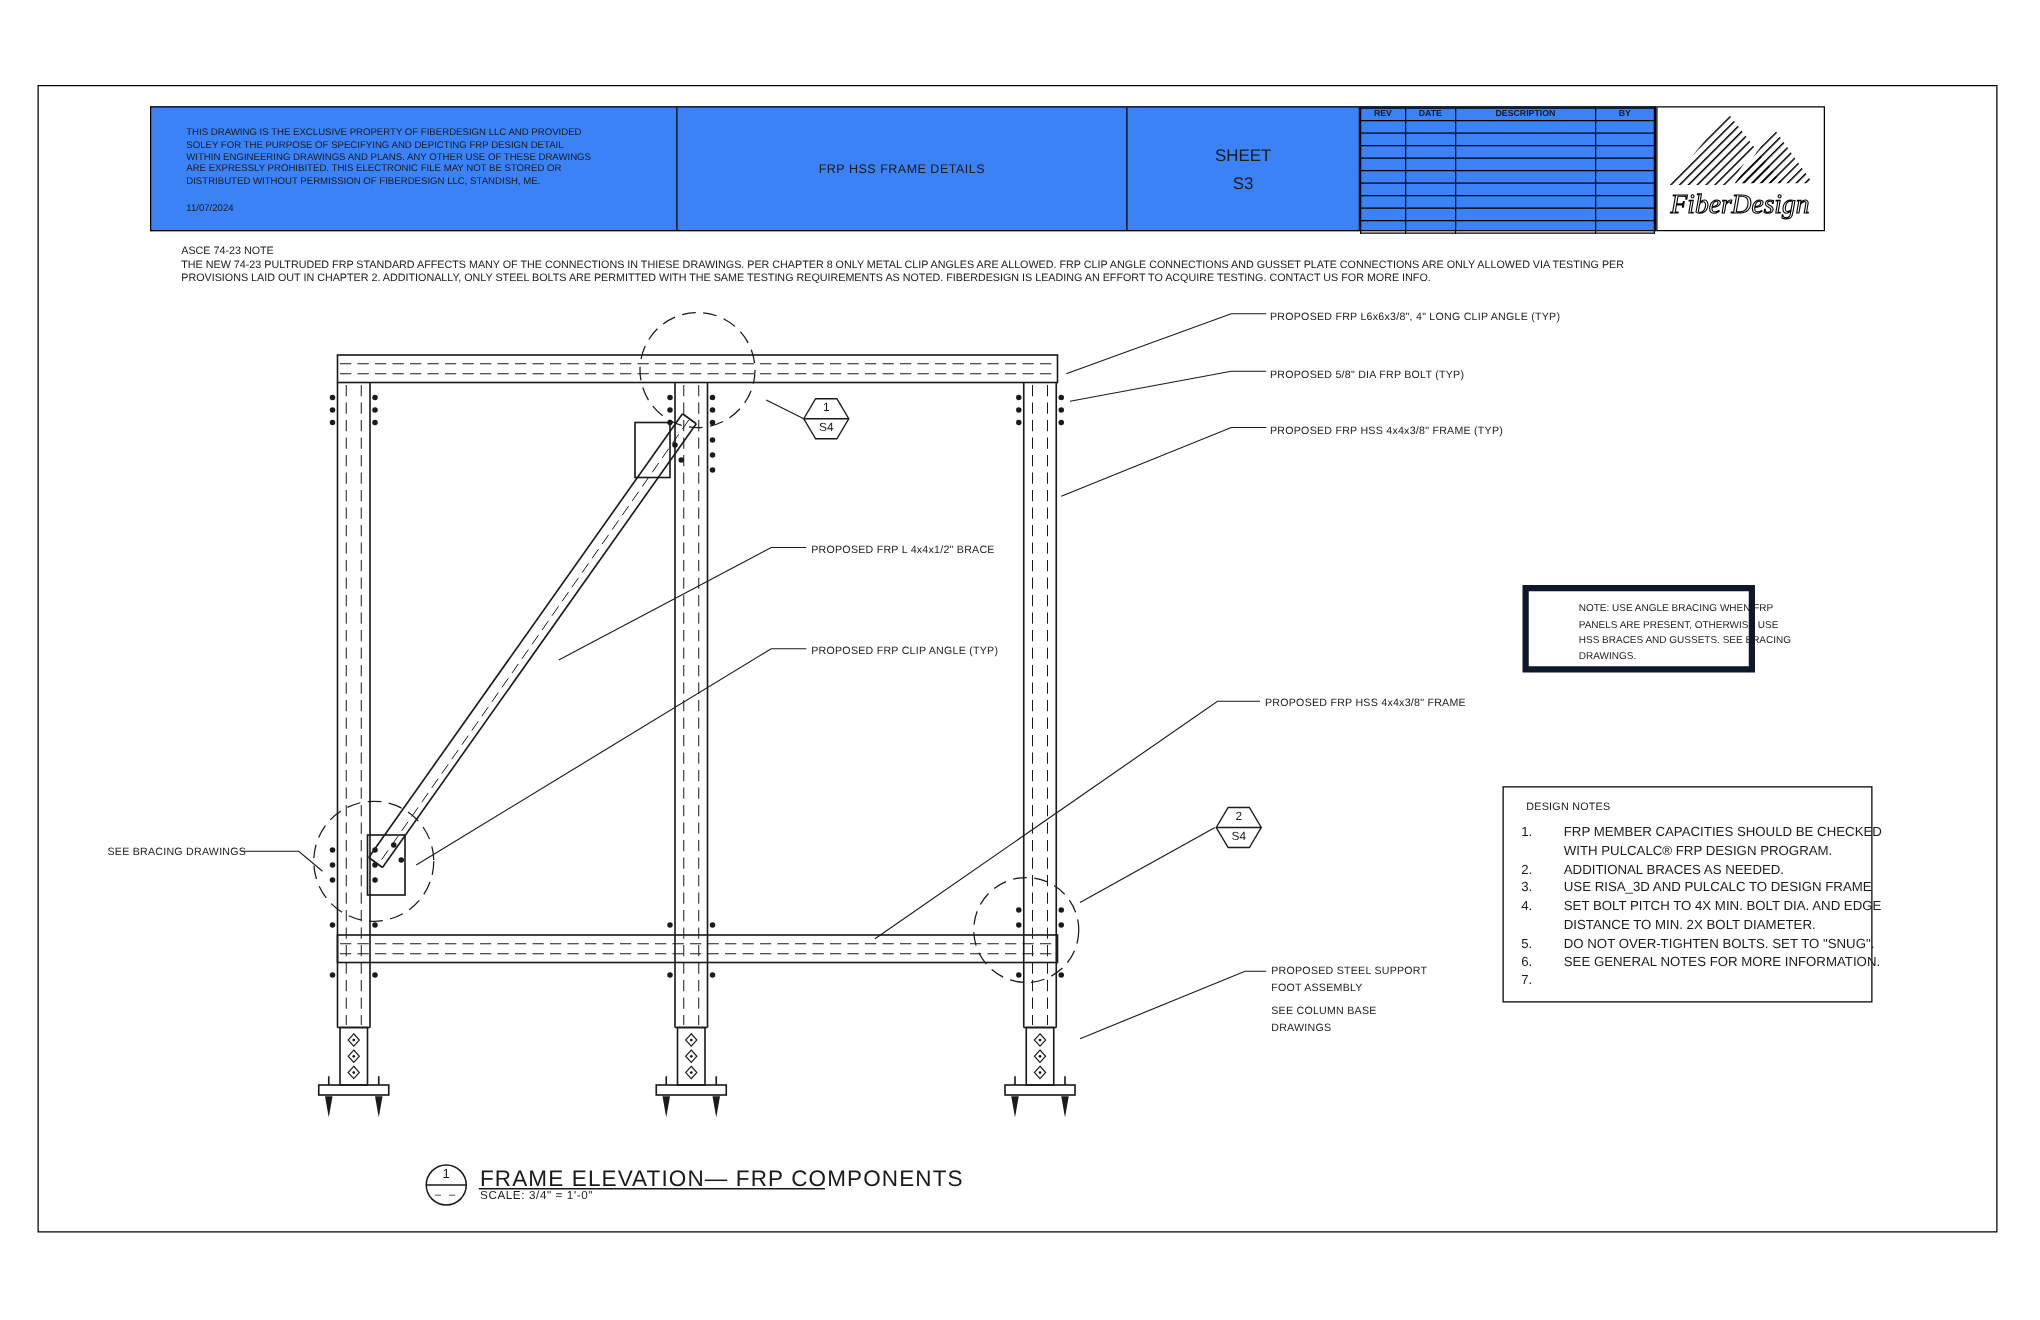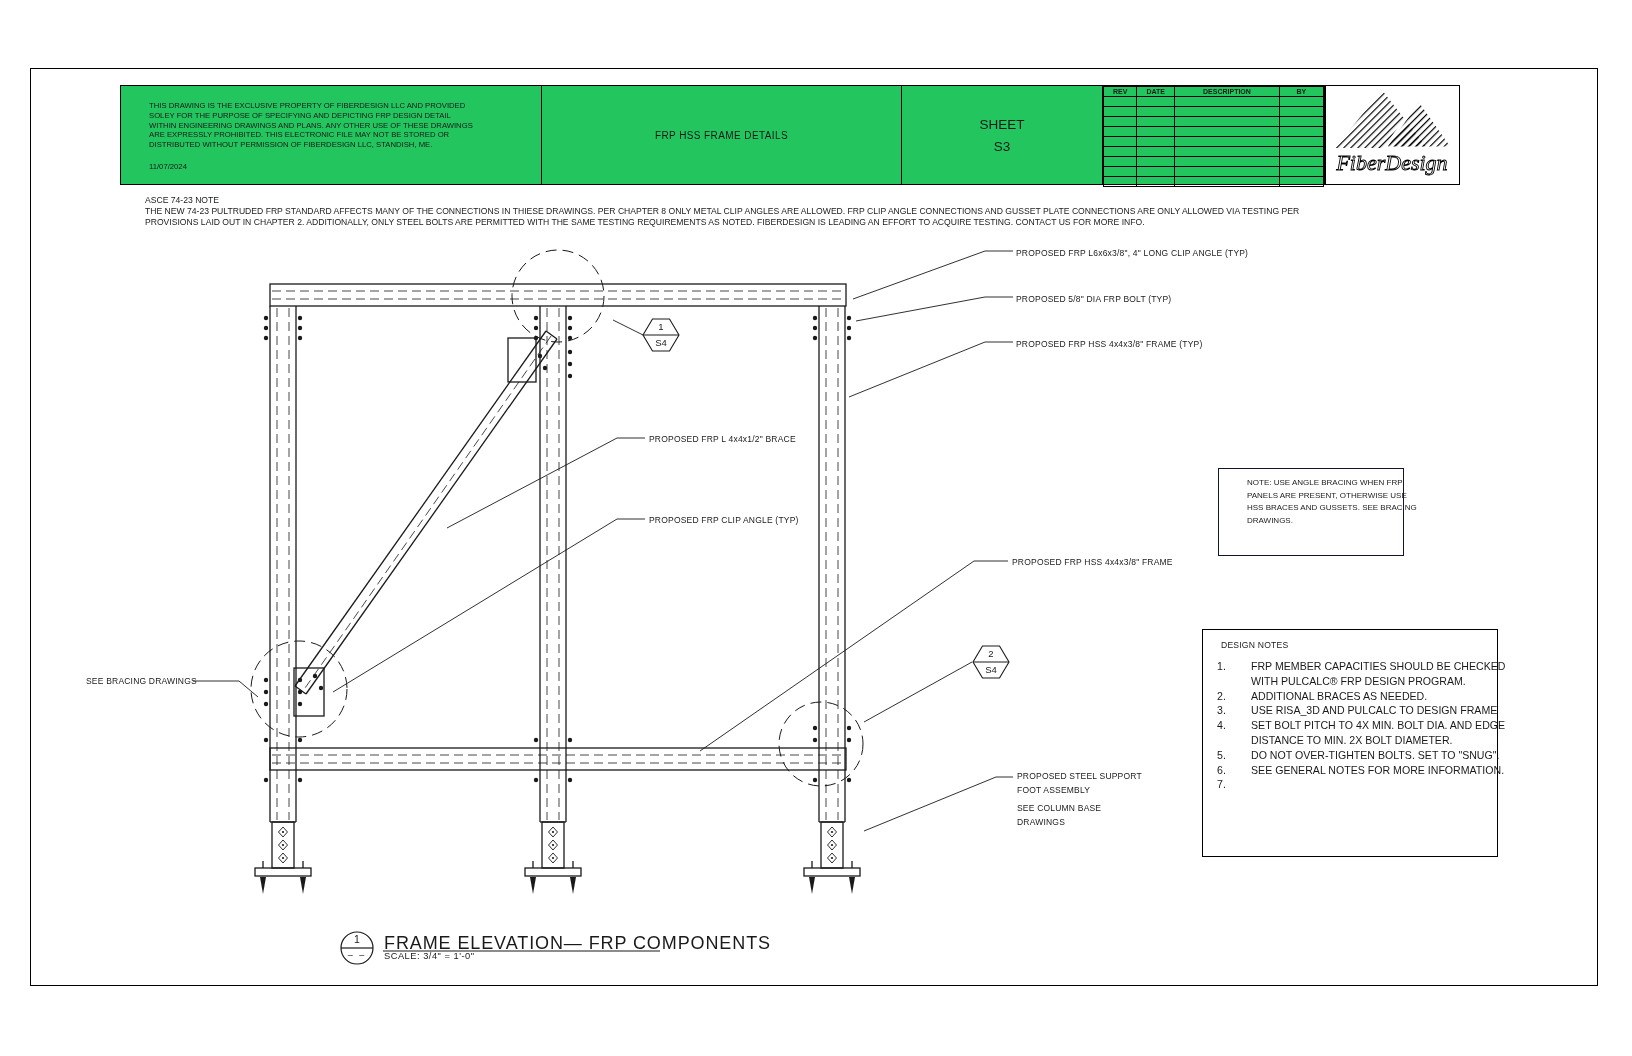--- a/index.html
+++ b/index.html
@@ -2,50 +2,50 @@
 <html><head>
 <meta charset="utf-8">
 <style>
   html,body{margin:0;padding:0;background:#e8e8e8;}
   .sheet{position:relative;width:1632px;height:1056px;background:#ffffff;
          font-family:"Liberation Sans",sans-serif;color:#1a1a1a;overflow:hidden;}
   .sheet-border{position:absolute;left:30px;top:68px;width:1568px;height:918px;
                 border:1.6px solid #000;box-sizing:border-box;}
   
   .tb{position:absolute;left:120px;top:85px;width:1205px;height:100px;
-      border:1.3px solid #000;box-sizing:border-box;display:flex;background:#22c55e;}
+      border:1.3px solid #000;box-sizing:border-box;display:flex;background:#3b82f6;}
   .tb-cell{box-sizing:border-box;height:100%;}
   .tb-disclaimer{width:420px;padding:15px 10px 0 28px;font-size:7.7px;line-height:9.8px;}
   .tb-date{margin-top:12px;}
   .tb-title{width:360px;border-left:1.3px solid #000;display:flex;align-items:center;
             justify-content:center;font-size:10px;letter-spacing:.4px;}
-  .tb-sheet{width:201px;border-left:1.3px solid #000;display:flex;flex-direction:column;
+  .tb-sheet{width:186px;border-left:1.3px solid #000;display:flex;flex-direction:column;
             align-items:center;justify-content:center;font-size:13.5px;gap:7px;}
   .tb-rev{flex:1;border-left:1.3px solid #000;}
   .rev-table{width:100%;height:100%;border-collapse:collapse;table-layout:fixed;}
   .rev-table th,.rev-table td{border:1px solid #000;font-size:7px;padding:0;height:9px;}
   .rev-table th{font-weight:bold;text-align:center;}
   .logo-box{position:absolute;left:1325px;top:85px;width:135px;height:100px;
             border:1.3px solid #000;box-sizing:border-box;display:flex;flex-direction:column;
             align-items:center;justify-content:flex-start;background:#fff;font-style:italic;}
   .contact-box{position:absolute;left:1247px;top:185px;width:213px;height:48px;
                border:1.3px solid #000;border-top:none;box-sizing:border-box;display:flex;
                flex-direction:column;align-items:center;justify-content:center;
                font-size:10.5px;gap:3px;background:#fff;}
   
   .asce{position:absolute;left:145px;top:195px;font-size:8.6px;line-height:11.2px;white-space:nowrap;}
   
   .label{position:absolute;font-size:8.5px;letter-spacing:.2px;white-space:nowrap;line-height:14px;}
   .hex-label{position:absolute;width:36px;text-align:center;font-size:9.5px;white-space:nowrap;}
   
-  .note-box{position:absolute;left:1218px;top:468px;width:186px;height:88px;
-            border:1px solid #0f172a;box-sizing:border-box;padding:8px 0 0 28px;
+  .note-box{position:absolute;left:1218px;top:468px;width:186px;height:70px;
+            border:5px solid #0f172a;box-sizing:border-box;padding:8px 0 0 40px;
             font-size:8px;line-height:12.6px;white-space:nowrap;}
   
-  .design-notes{position:absolute;left:1202px;top:629px;width:296px;height:228px;
+  .design-notes{position:absolute;left:1202px;top:629px;width:296px;height:173px;
                 border:1.3px solid #000;box-sizing:border-box;padding:10px 0 0 14px;}
   .dn-heading{font-size:8.6px;margin:0 0 9px 4px;letter-spacing:.2px;}
   .dn-item{display:flex;font-size:10.6px;line-height:14.8px;}
   .dn-num{width:34px;flex:none;}
   .dn-lines{white-space:nowrap;}
   
   .vt-num{position:absolute;left:341px;top:933px;width:32px;text-align:center;font-size:10.5px;}
   .vt-dash{position:absolute;left:341px;top:950px;width:32px;text-align:center;
            font-size:9px;letter-spacing:2px;}
   .vt-title{position:absolute;left:384px;top:933px;font-size:18px;letter-spacing:.9px;white-space:nowrap;}

